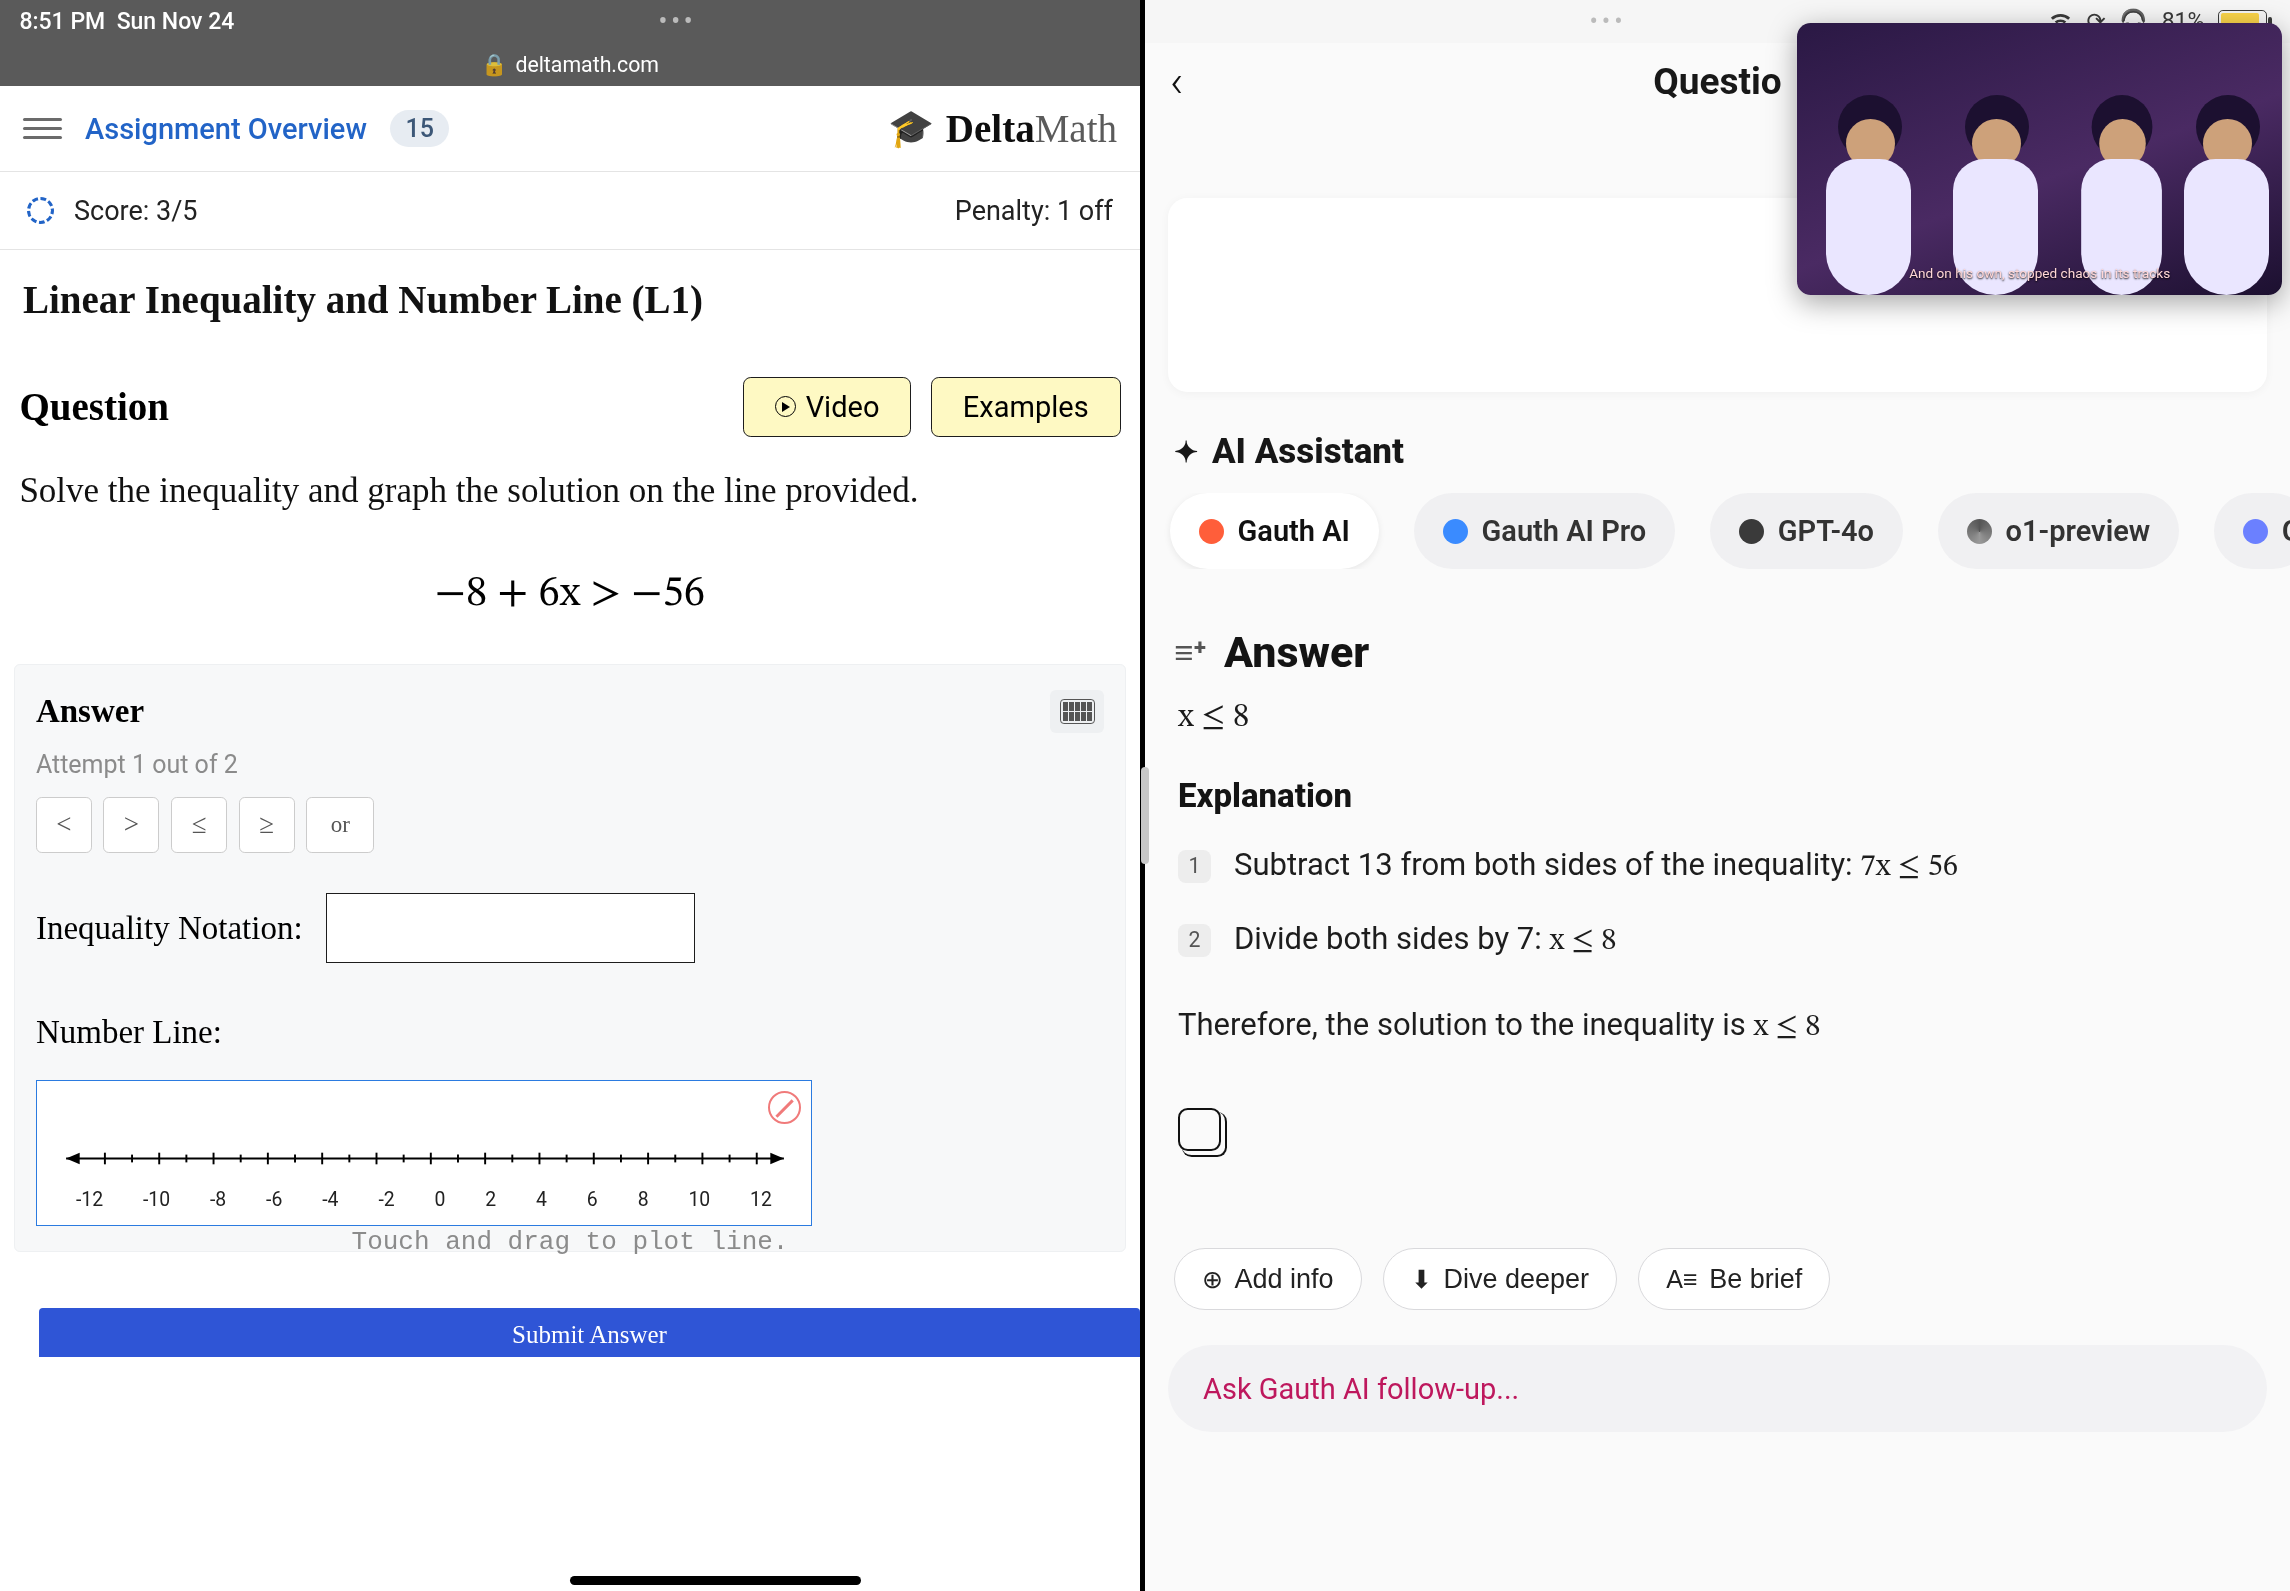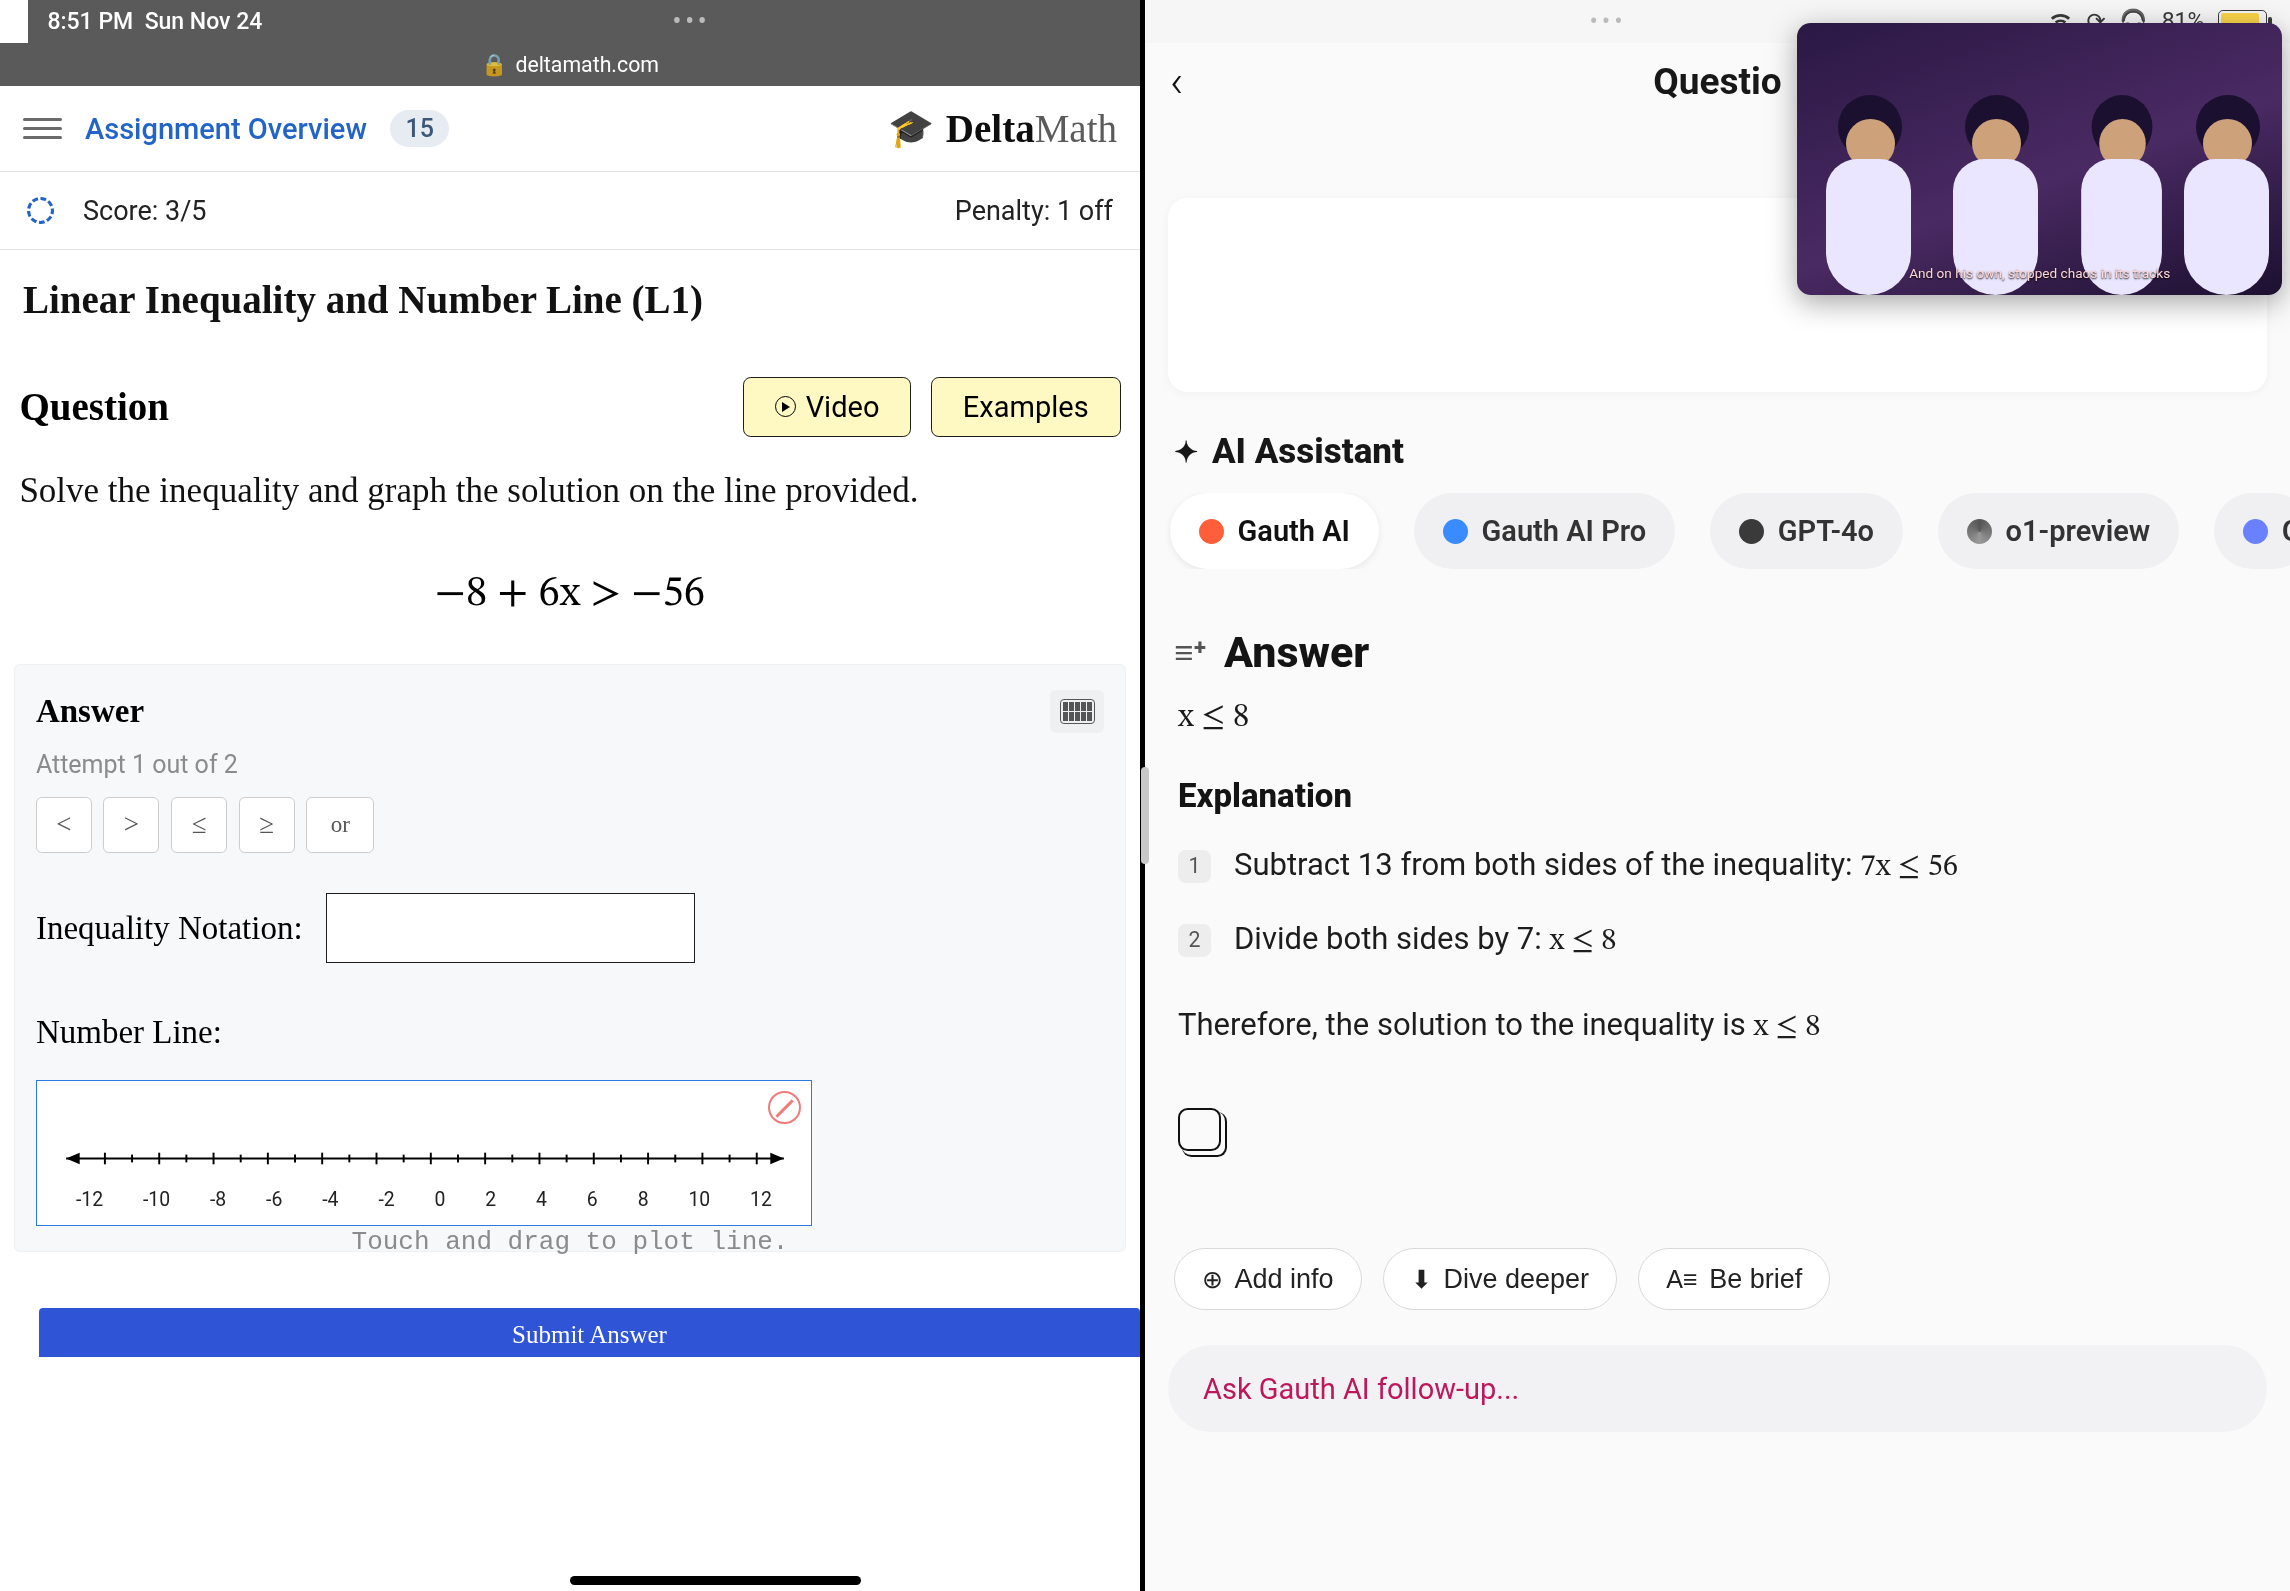--- a/index.html
+++ b/index.html
@@ -8,21 +8,21 @@
   .left  { width: 1145px; height: 100%; display: flex; flex-direction: column; border-right: 5.8px solid #000; position: relative; }
   .right { width: 1145px; height: 100%; display: flex; flex-direction: column; background: #fafafa; position: relative; }
 
   
 
   .statusbar-left {
     height: 43px;
     background: #5a5a5a;
     color: #fff;
     display: flex; align-items: center; justify-content: space-between;
-    padding: 0 19.4px; font-size: 23px; font-weight: 500; margin-left: 28px;
+    padding: 0 19.4px; font-size: 23px; font-weight: 500;
   }
   .statusbar-left .dots { color: #bbb; letter-spacing: 3.9px; font-size: 25px; }
   .urlbar-left {
     height: 43px; background: #5a5a5a; color: #fff;
     display: flex; align-items: center; justify-content: center; font-size: 21.3px;
   }
   .urlbar-left .lock-icon { opacity: .8; margin-right: 7.8px; }
   .dm-header {
     height: 86px; background: #fff; border-bottom: 1.9px solid #e4e4e4;
     display: flex; align-items: center; justify-content: space-between; padding: 16px 23px;
@@ -36,21 +36,21 @@
   .dm-logo .cap { font-size: 37px; color:#1d1d1d; }
   .dm-logo .brand { font-family: Georgia, serif; }
   .dm-logo .bold { font-weight:700; color:#0e0e0e; }
   .dm-logo .thin { color:#5b5b5b; font-weight:400; }
 
   .scorebar {
     height: 78px; background:#fff; border-bottom: 1.9px solid #e4e4e4;
     display:flex; align-items:center; justify-content:space-between; padding: 0 27px;
     font-size: 27px; color:#222;
   }
-  .scorebar .score-left { display:flex; align-items:center; gap:29px; }
+  .scorebar .score-left { display:flex; align-items:center; gap:20px; }
   .score-icon { width:27px; height:27px; border:3.9px dashed #2264c7; border-radius:50%; }
 
   .topic-title { padding: 27px 23px 9.7px; font-family: Georgia, 'Times New Roman', serif; font-size: 39px; font-weight:700; color:#121212; }
 
   .qrow { display:flex; align-items:center; justify-content:space-between; padding: 45px 19.4px 19.4px; }
   .qrow .q-label { font-family: Georgia, serif; font-size: 39px; font-weight:700; }
   .qbtns { display:flex; gap:19.4px; }
   .outline-btn {
     border:1.9px solid #1d1d1d; background:#fef9c3; border-radius:7.8px;
     height:60px; display:flex; align-items:center; justify-content:center; gap:9.7px;

